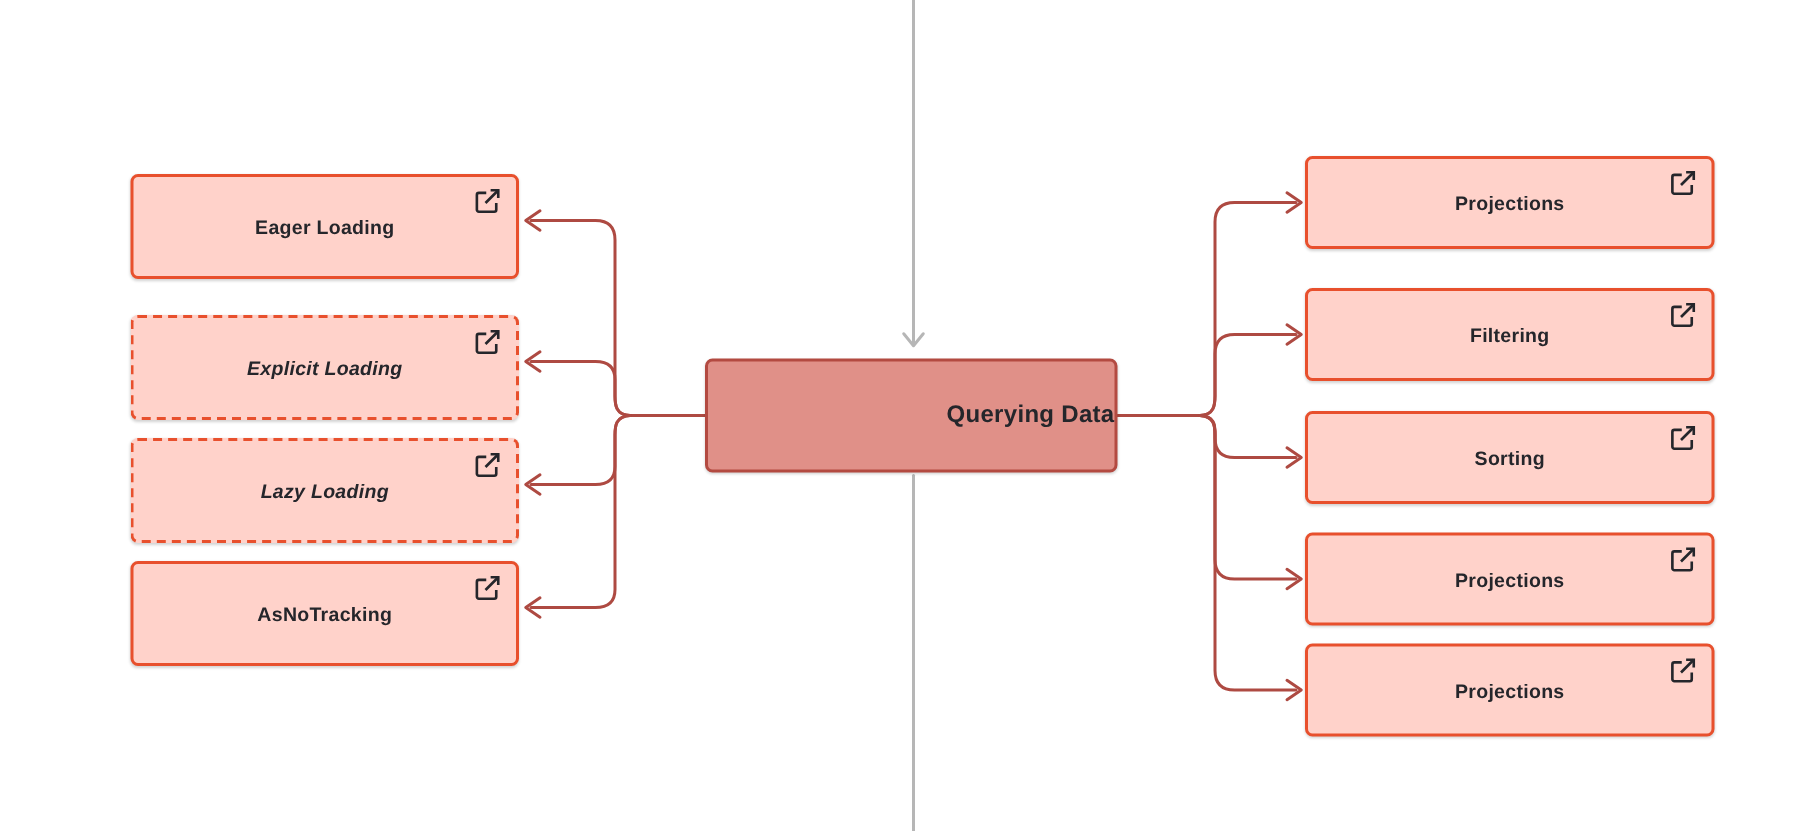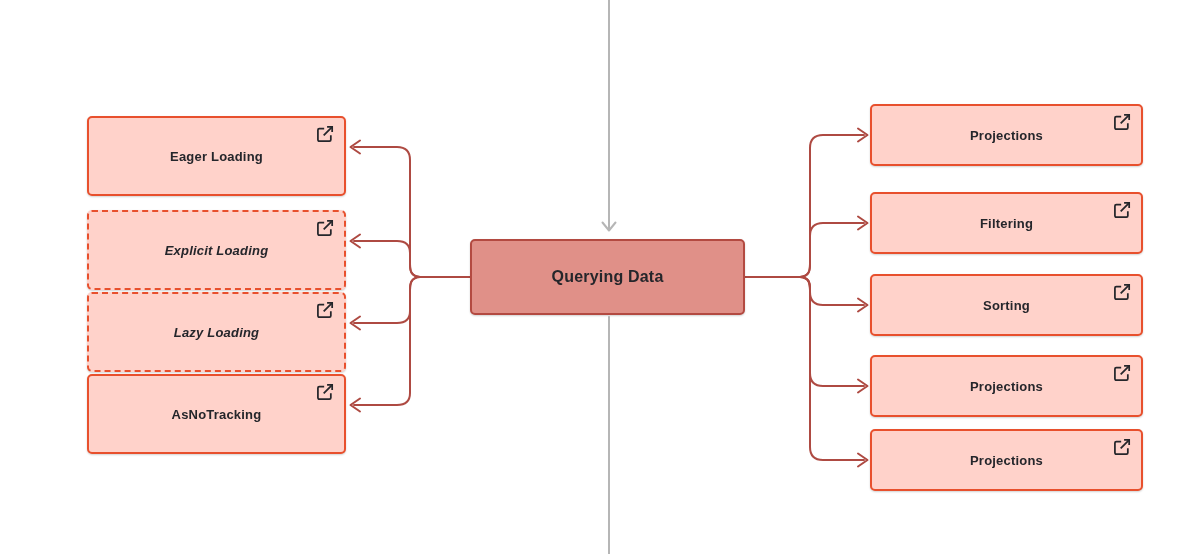--- a/index.html
+++ b/index.html
@@ -12,29 +12,30 @@
   .flow{fill:none;stroke:var(--flow-line,#b6b6b6);stroke-width:2;stroke-linecap:round;stroke-linejoin:round;}
   .node{
     position:absolute;display:flex;align-items:center;justify-content:center;
     background:var(--node-fill,#ffd2ca);
     border:2px solid var(--node-border,#e8502d);
     border-radius:5px;
     box-shadow:0 1px 2px rgba(0,0,0,.18);
     cursor:pointer;box-sizing:border-box;
   }
   .node.dashed{border-style:dashed;font-style:italic;}
-  .node.left{left:87px;width:259px;height:80px;}
+  .node.left{left:87px;width:259px;height:70px;}
   .node.right{left:870px;width:273px;height:62px;text-align:center;}
   .node .label{
     font-weight:bold;font-size:13px;color:var(--text,#25262b);letter-spacing:.2px;
   }
   .node.central{
     left:470px;top:239px;width:275px;height:76px;
     background:var(--central-fill,#e09088);
     border-color:var(--central-border,#b34a41);
+    justify-content:flex-end;
   }
   .node.central .label{font-size:16px;}
   .ext{
     position:absolute;top:6px;right:9px;width:20px;height:20px;
     color:var(--text,#25262b);
   }
   .ext svg{display:block;width:100%;height:100%;}
 </style>
 </head>
 <body>

